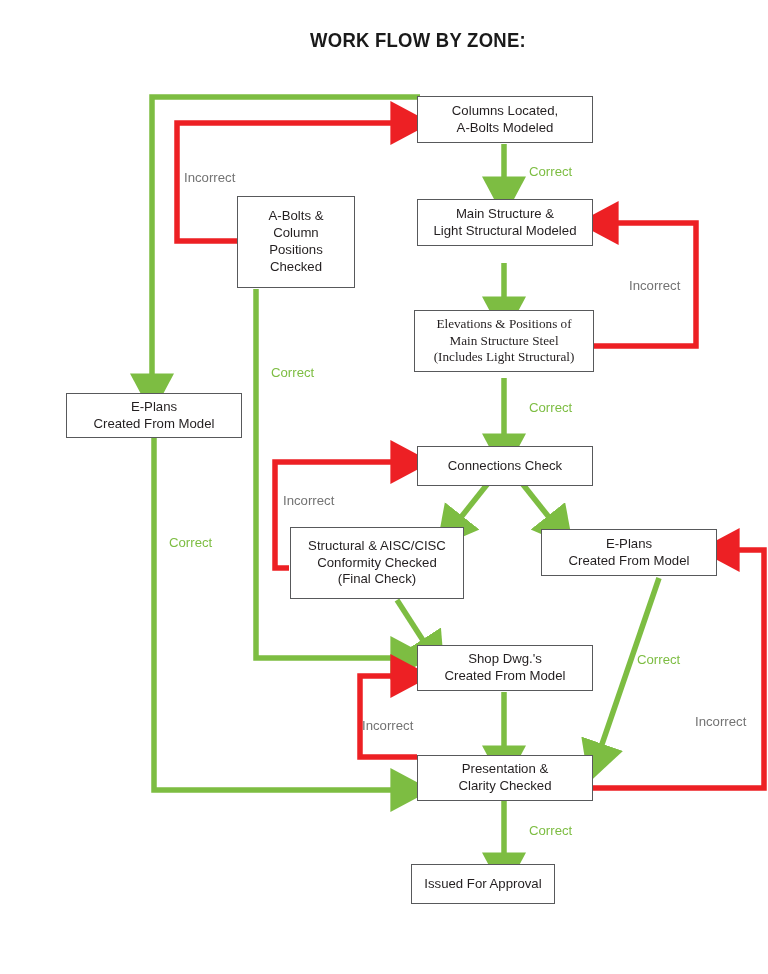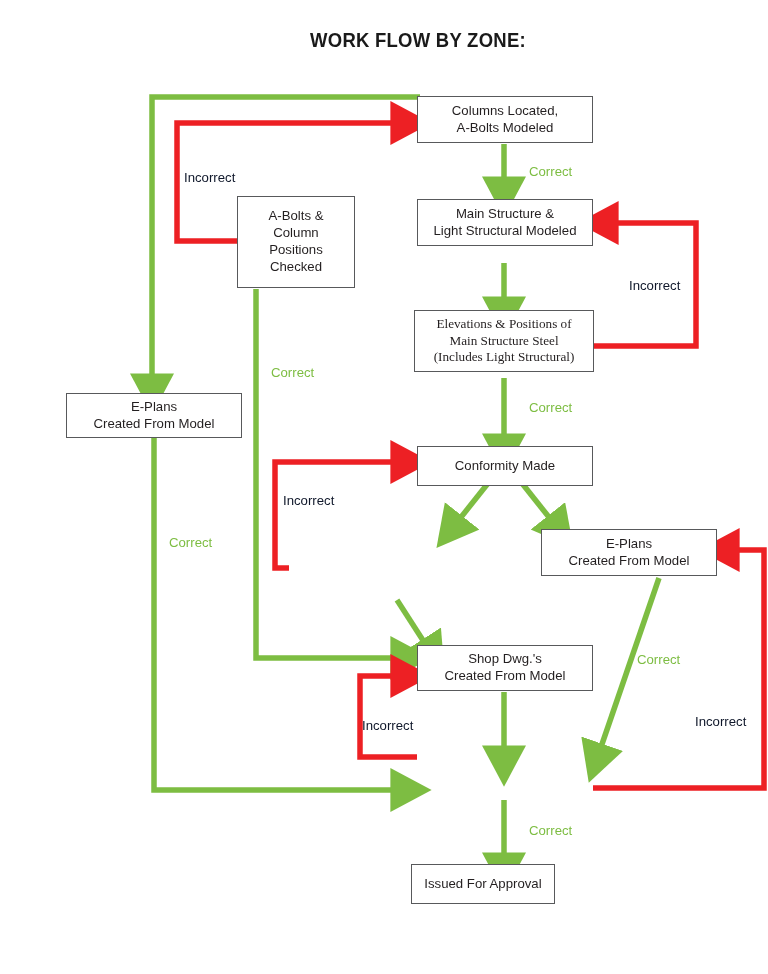--- a/index.html
+++ b/index.html
@@ -52,21 +52,21 @@
   }
   .node span { display: block; }
   .edge-label {
     position: absolute;
     font-size: 13.2px;
     line-height: 1.1;
     white-space: nowrap;
     z-index: 6;
   }
   .lbl-correct { color: #7DBD42; }
-  .lbl-incorrect { color: #0f172a; }
+  .lbl-incorrect { color: #737373; }
 </style>
 </head>
 <body>
 
 <div id="stage">
 
   <div class="title">WORK FLOW BY ZONE:</div>
 
   <svg id="wires" viewBox="0 0 768 974" xmlns="http://www.w3.org/2000/svg">
     <defs>
@@ -149,39 +149,52 @@
 
   <div class="node" style="left:32px; top:393px; width:176px; height:45px;">
     <div>
       <span>E-Plans</span>
       <span>Created From Model</span>
     </div>
   </div>
 
   <div class="node" style="left:383px; top:446px; width:176px; height:33px;">
     <div>
-      <span>Conformity Made</span>
-    </div>
-  </div>
-
+      <span>Connections Check</span>
+    </div>
+  </div>
+
+  <div class="node" style="left:256px; top:527px; width:174px; height:72px;">
+    <div>
+      <span>Structural &amp; AISC/CISC</span>
+      <span>Conformity Checked</span>
+      <span>(Final Check)</span>
+    </div>
+  </div>
 
   <div class="node" style="left:507px; top:529px; width:176px; height:47px;">
     <div>
       <span>E-Plans</span>
       <span>Created From Model</span>
     </div>
   </div>
 
   <div class="node" style="left:383px; top:645px; width:176px; height:46px;">
     <div>
       <span>Shop Dwg.'s</span>
       <span>Created From Model</span>
     </div>
   </div>
 
+  <div class="node" style="left:383px; top:755px; width:176px; height:46px;">
+    <div>
+      <span>Presentation &amp;</span>
+      <span>Clarity Checked</span>
+    </div>
+  </div>
 
   <div class="node" style="left:377px; top:864px; width:144px; height:34px;">
     <div>
       <span>Issued For Approval</span>
     </div>
   </div>
 
   <div class="edge-label lbl-incorrect" style="left:150px; top:171px;">Incorrect</div>
 
   <div class="edge-label lbl-incorrect" style="left:595px; top:279px;">Incorrect</div>

